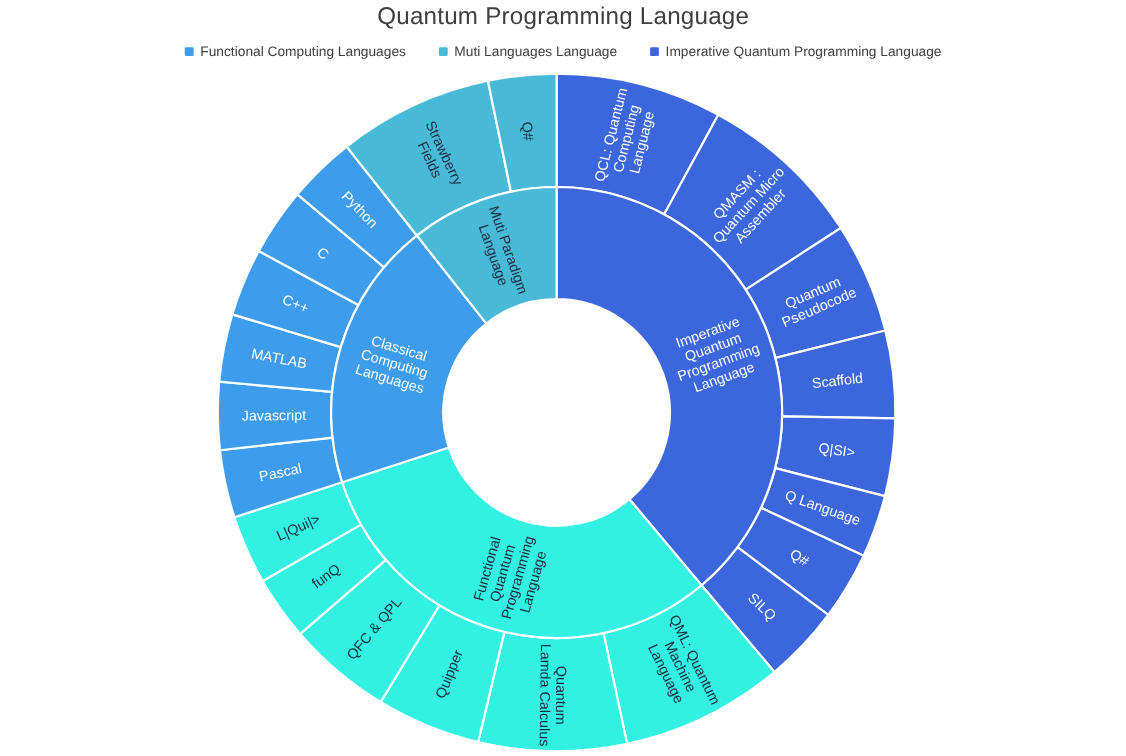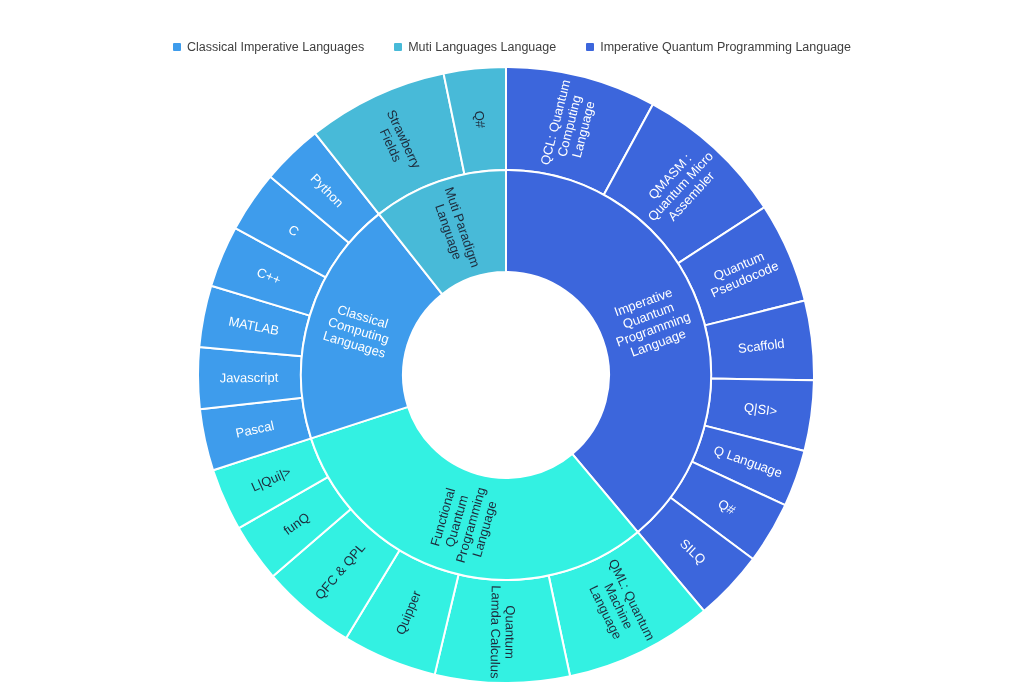--- a/index.html
+++ b/index.html
@@ -12,25 +12,26 @@
   .legend-item{display:flex;align-items:center;gap:6px;cursor:default;}
   .swatch{width:8px;height:8px;border-radius:1px;display:inline-block;}
   .legend-label{font-size:12.5px;color:#404040;}
   svg.chart{position:absolute;left:0;top:0;}
   svg.chart text{font-family:"Liberation Sans",sans-serif;font-size:13px;}
 </style>
 </head>
 <body>
 
 <div class="stage">
+  <div class="chart-title">Quantum Programming Language</div>
 
   <div class="legend">
     <div class="legend-item">
       <span class="swatch" style="background-color: rgb(62, 156, 236);"></span>
-      <span class="legend-label">Classical Imperative Languages</span>
+      <span class="legend-label">Functional Computing Languages</span>
     </div>
     <div class="legend-item">
       <span class="swatch" style="background-color: rgb(72, 186, 216);"></span>
       <span class="legend-label">Muti Languages Language</span>
     </div>
     <div class="legend-item">
       <span class="swatch" style="background-color: rgb(60, 102, 220);"></span>
       <span class="legend-label">Imperative Quantum Programming Language</span>
     </div>
   </div>

